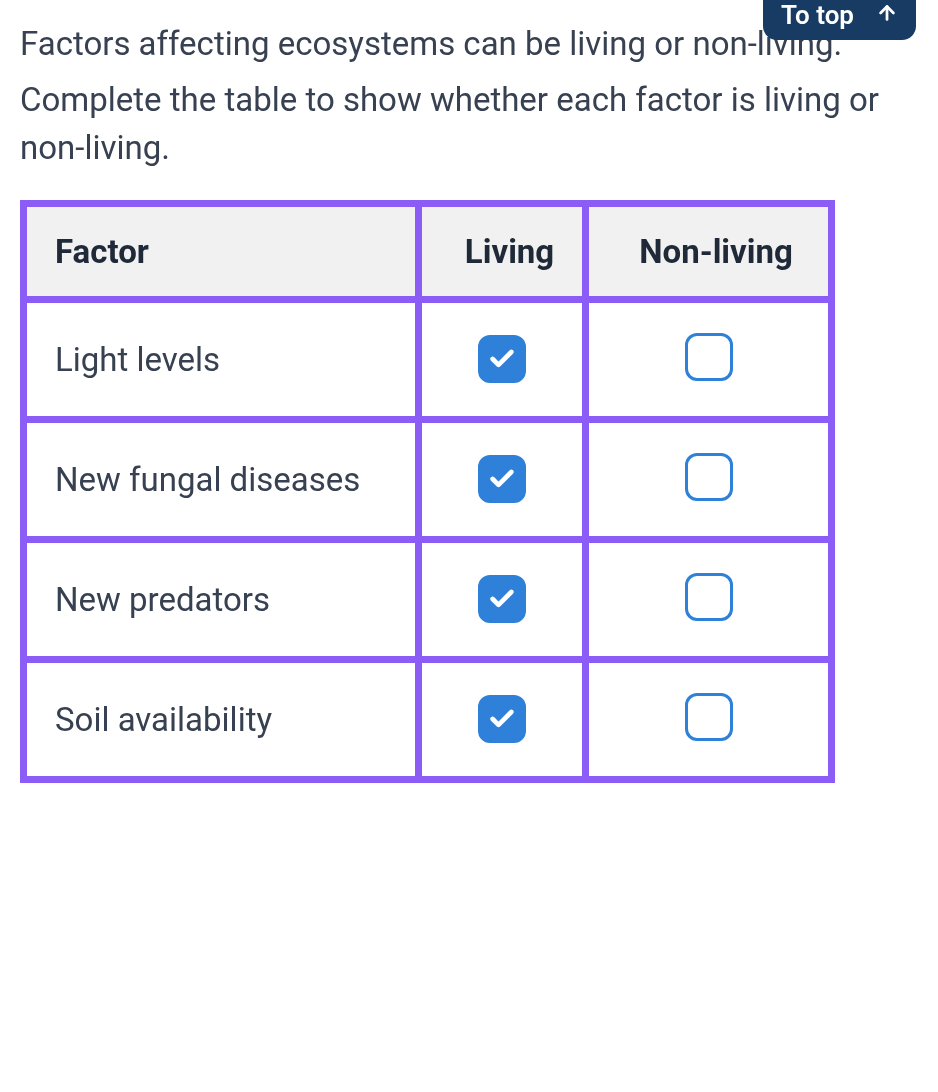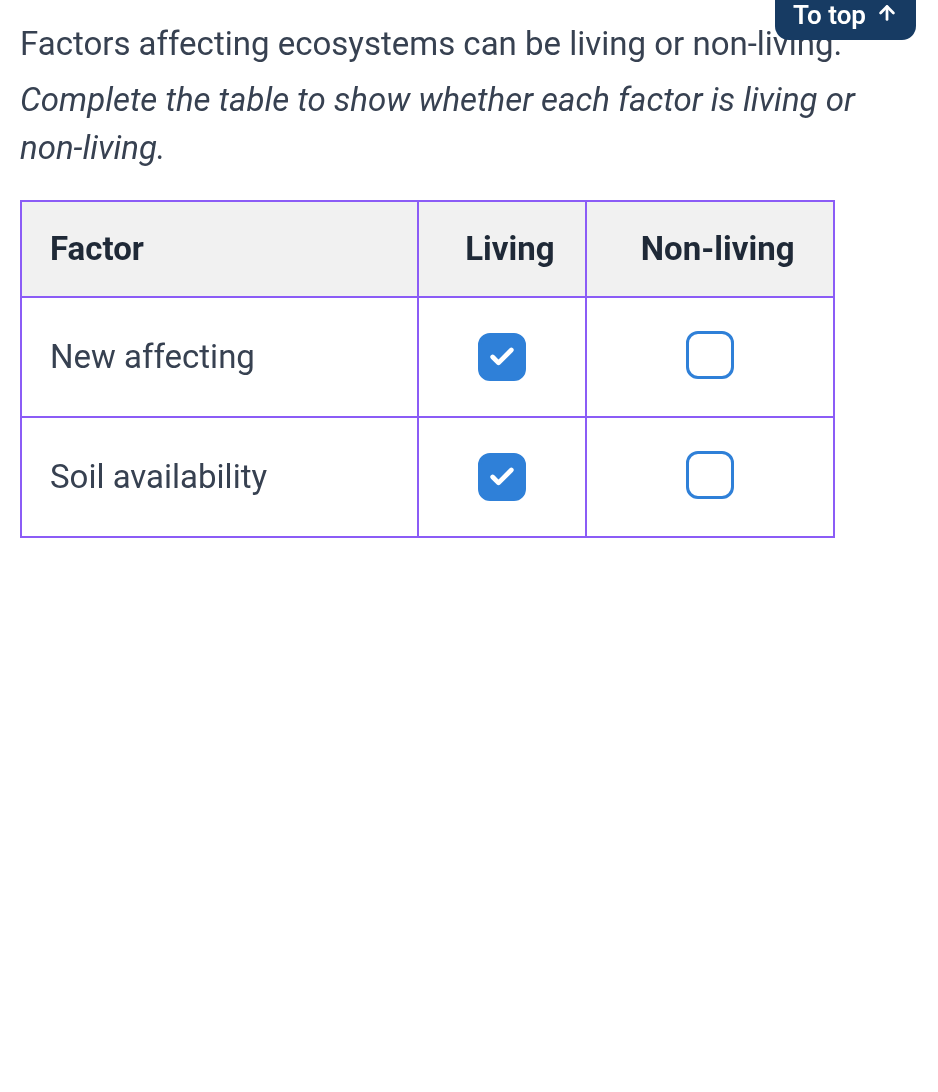--- a/index.html
+++ b/index.html
@@ -17,28 +17,27 @@
     font-size: 33px;
     line-height: 1.45;
     color: #374151;
     margin-bottom: 8px;
   }
   .instruction {
     font-size: 33px;
     line-height: 1.45;
     color: #374151;
     margin-bottom: 28px;
-    font-style: italic;
   }
   table {
     border-collapse: collapse;
     width: 815px;
   }
   th, td {
-    border: 2px solid #8b5cf6;
+    border: 7px solid #8b5cf6;
     padding: 0;
   }
   th {
     background: #f1f1f1;
     font-weight: 700;
     font-size: 33px;
     color: #1f2937;
     text-align: left;
     height: 96px;
   }
@@ -96,21 +95,21 @@
     top: 0;
     right: 22px;
     background: #173b63;
     color: #ffffff;
     font-size: 26px;
     font-weight: 600;
     border-radius: 0 0 14px 14px;
     padding: 0 18px 10px 18px;
     display: flex;
     align-items: center;
-    gap: 10px;
+    gap: 22px;
     margin-left: 12px;
   }
   .to-top svg {
     width: 22px;
     height: 22px;
     stroke: #ffffff;
     stroke-width: 3;
     fill: none;
     stroke-linecap: round;
     stroke-linejoin: round;
@@ -141,21 +140,39 @@
   </colgroup>
   <thead>
     <tr>
       <th>Factor</th>
       <th>Living</th>
       <th>Non-living</th>
     </tr>
   </thead>
   <tbody>
       <tr>
-        <td class="factor">New affecting</td>
+        <td class="factor">Light levels</td>
+        <td class="cell-check"><span class="checkbox checked">
+            <svg viewBox="0 0 24 24">
+              <path d="M4 12l5 5L20 6"></path>
+            </svg>
+          </span></td>
+        <td class="cell-check"><span class="checkbox unchecked"></span></td>
+      </tr>
+      <tr>
+        <td class="factor">New fungal diseases</td>
+        <td class="cell-check"><span class="checkbox checked">
+            <svg viewBox="0 0 24 24">
+              <path d="M4 12l5 5L20 6"></path>
+            </svg>
+          </span></td>
+        <td class="cell-check"><span class="checkbox unchecked"></span></td>
+      </tr>
+      <tr>
+        <td class="factor">New predators</td>
         <td class="cell-check"><span class="checkbox checked">
             <svg viewBox="0 0 24 24">
               <path d="M4 12l5 5L20 6"></path>
             </svg>
           </span></td>
         <td class="cell-check"><span class="checkbox unchecked"></span></td>
       </tr>
       <tr>
         <td class="factor">Soil availability</td>
         <td class="cell-check"><span class="checkbox checked">

